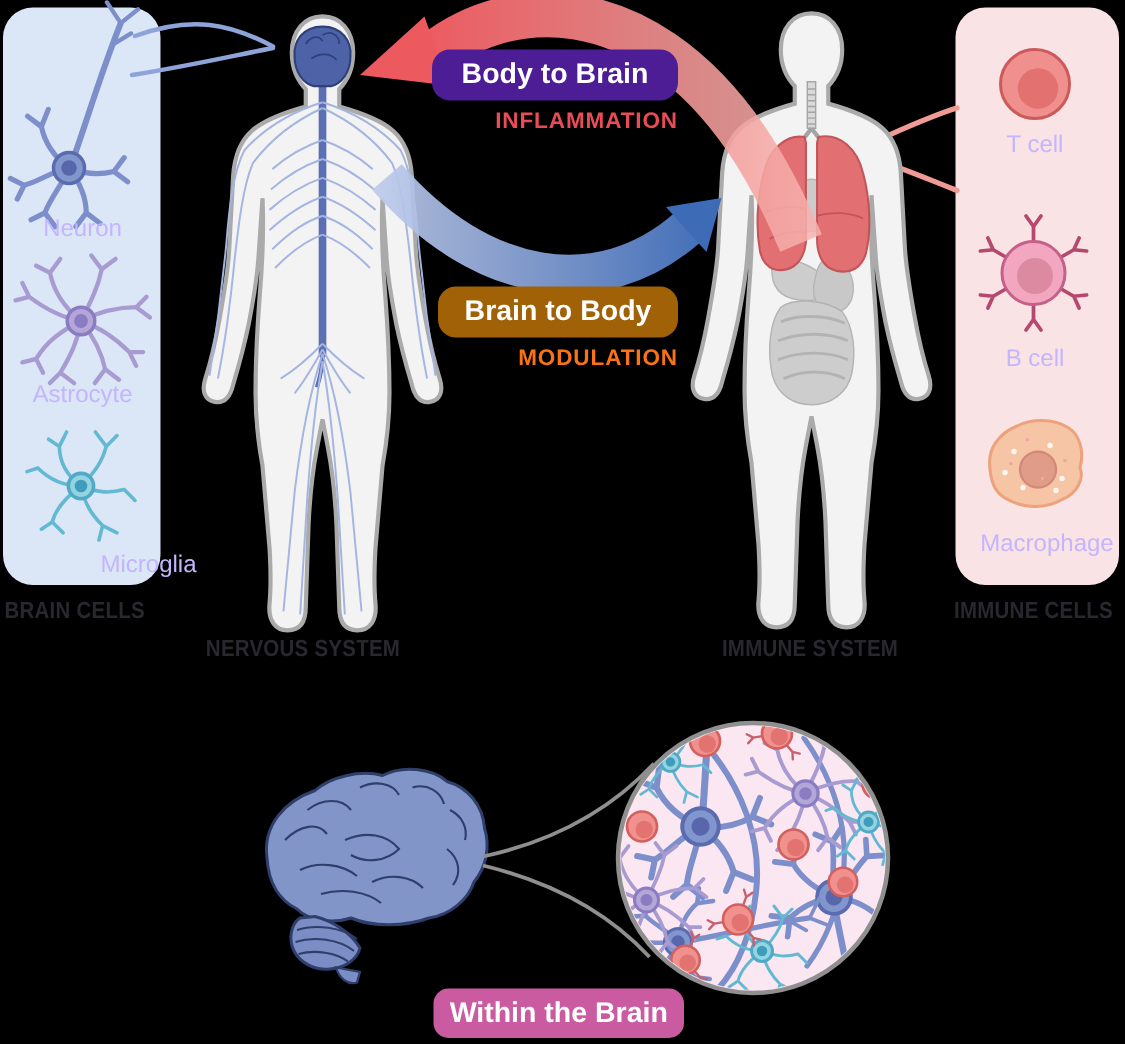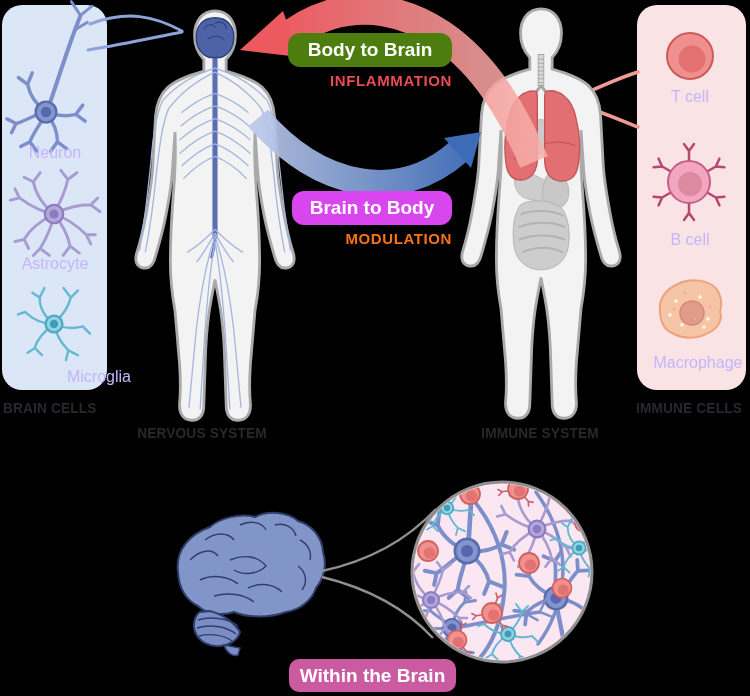--- a/index.html
+++ b/index.html
@@ -5,22 +5,22 @@
   html,body{margin:0;padding:0;background:#000;}
   .stage{position:relative;width:750px;height:696px;background:#000;overflow:hidden;
          font-family:"Liberation Sans", sans-serif;}
   .stage svg{position:absolute;left:0;top:0;}
   .lbl{position:absolute;color:#c4b5fd;font-size:16px;line-height:1.1;text-align:center;}
   .cell-lbl{width:110px;}
   .section-lbl{color:#28282e;font-weight:bold;font-size:15.5px;letter-spacing:0.2px;
                transform:scaleX(0.88);white-space:nowrap;}
   .badge{position:absolute;color:#fff;font-weight:bold;text-align:center;
          border-radius:12px;box-sizing:border-box;}
-  .badge-red{background:#4d7c0f;width:164px;height:34px;line-height:34px;font-size:19px;}
-  .badge-blue{background:#d946ef;width:160px;height:34px;line-height:34px;font-size:19px;}
+  .badge-red{background:#4c1d95;width:164px;height:34px;line-height:34px;font-size:19px;}
+  .badge-blue{background:#a16207;width:160px;height:34px;line-height:34px;font-size:19px;}
   .badge-magenta{background:#cb5ba0;width:167px;height:33px;line-height:33px;font-size:19px;border-radius:10px;}
   .sub-lbl{position:absolute;font-weight:bold;font-size:15px;letter-spacing:0.6px;text-align:right;}
   .sub-red{color:#e84c56;width:164px;}
   .sub-blue{color:#f97316;width:160px;}
 </style>
 </head>
 <body>
 
 <div class="stage">
 

